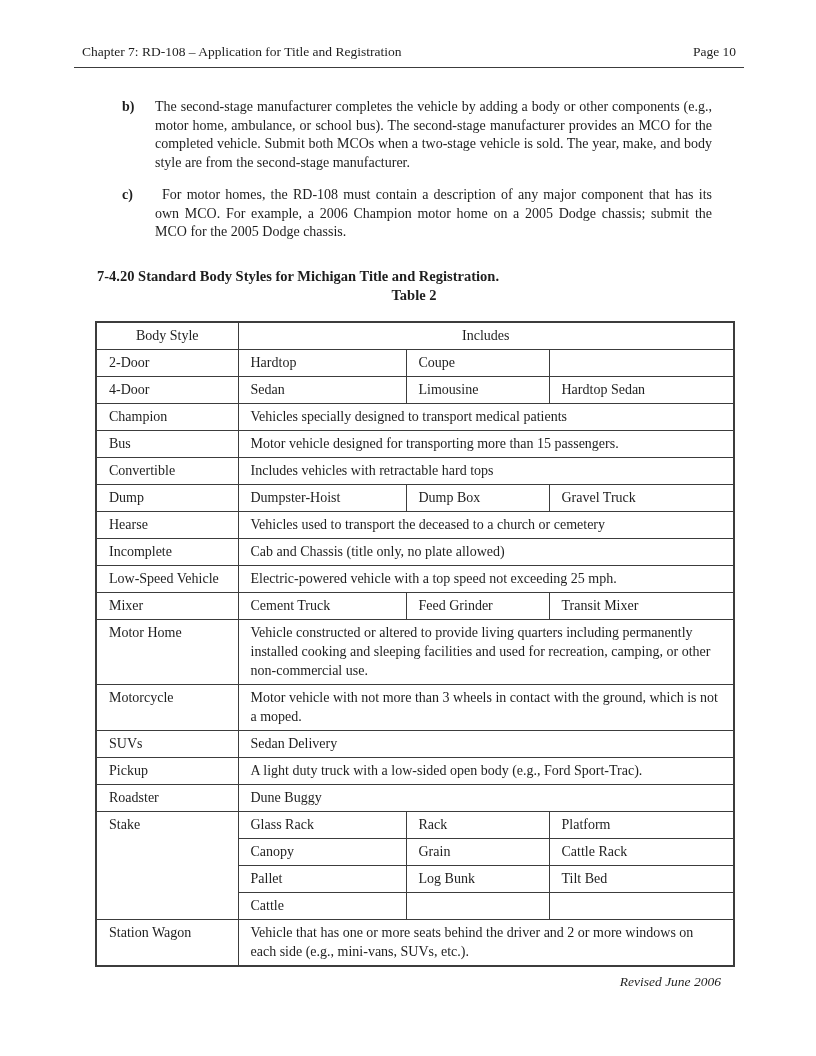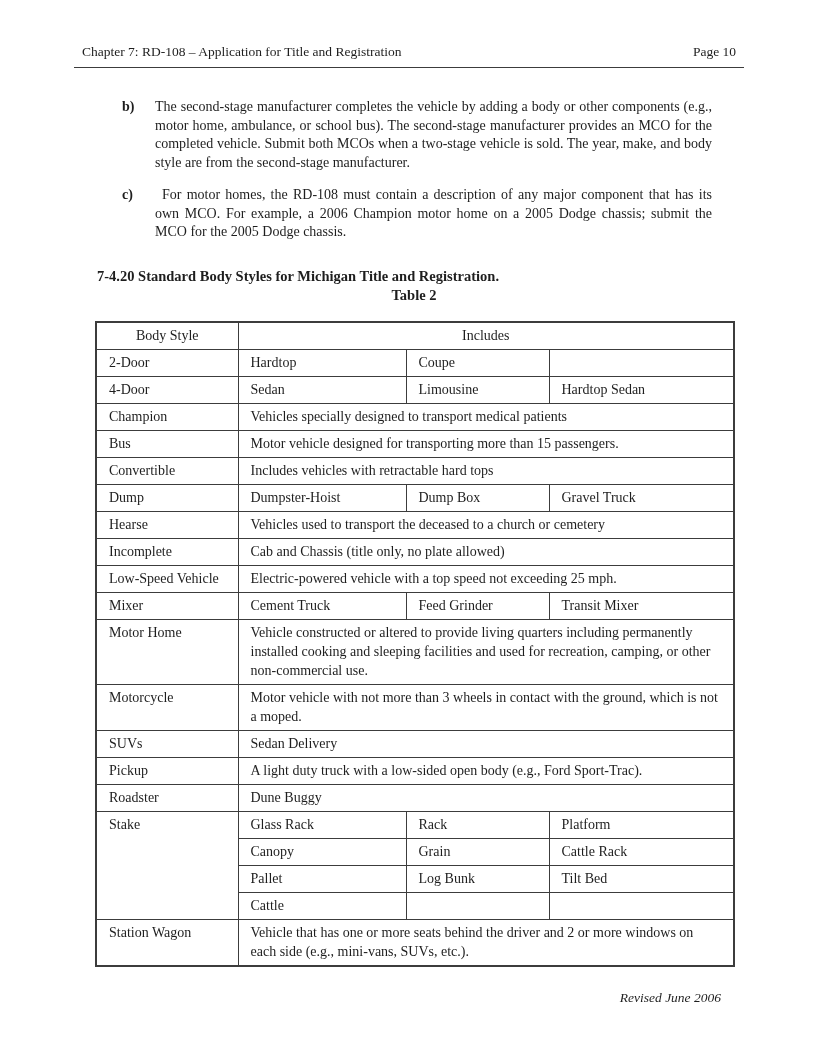--- a/index.html
+++ b/index.html
@@ -75,21 +75,21 @@
     padding: 3px 12px 4px 12px;
     vertical-align: top;
     font-size: 14px;
     line-height: 19px;
     overflow: hidden;
   }
   table.body-styles { border: 2px solid #3c3c3c; }
   table.body-styles thead td { border-bottom: 1.8px solid #3c3c3c; text-align: center; }
 
   .footer-note {
-    margin-top: 23px;
+    margin-top: 7px;
     padding-right: 12px;
     text-align: right;
     font-style: italic;
     font-size: 13.5px;
   }
 </style>
 </head>
 <body>
 
 <div class="page">

